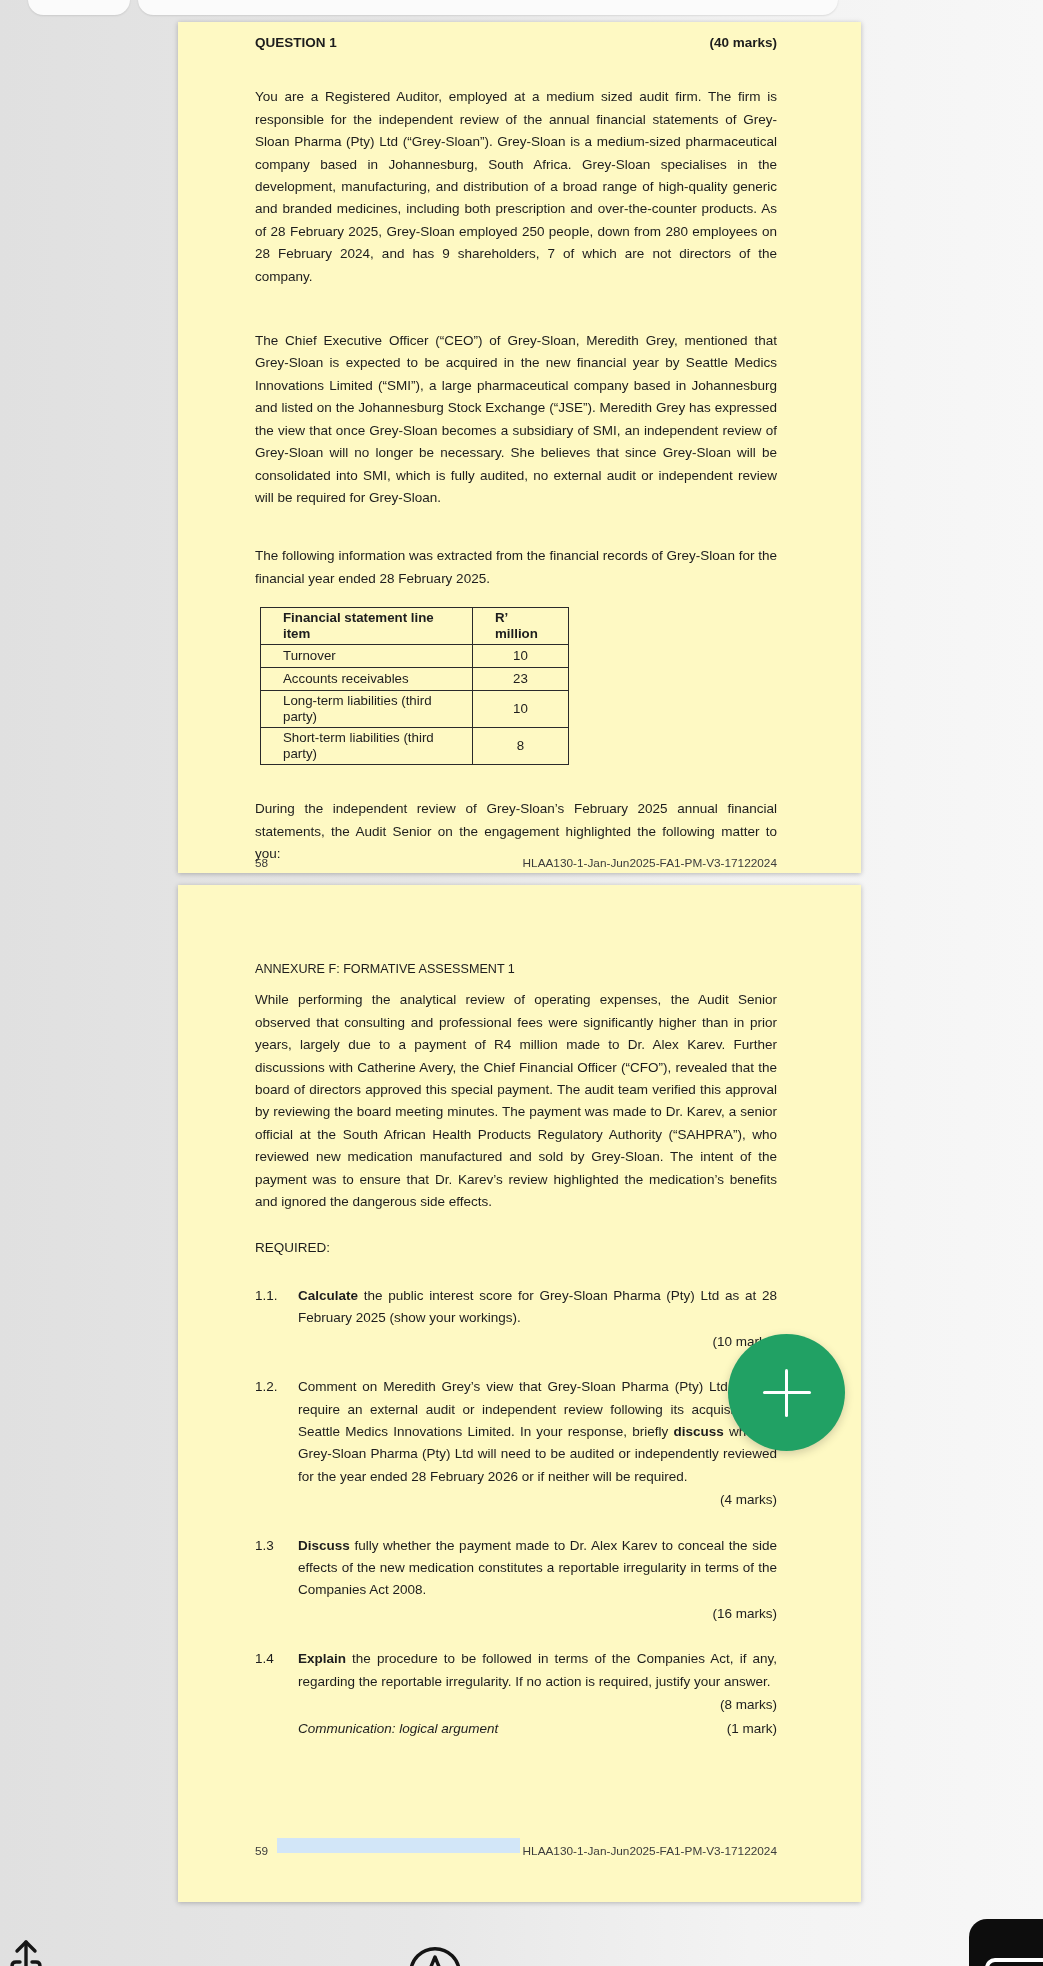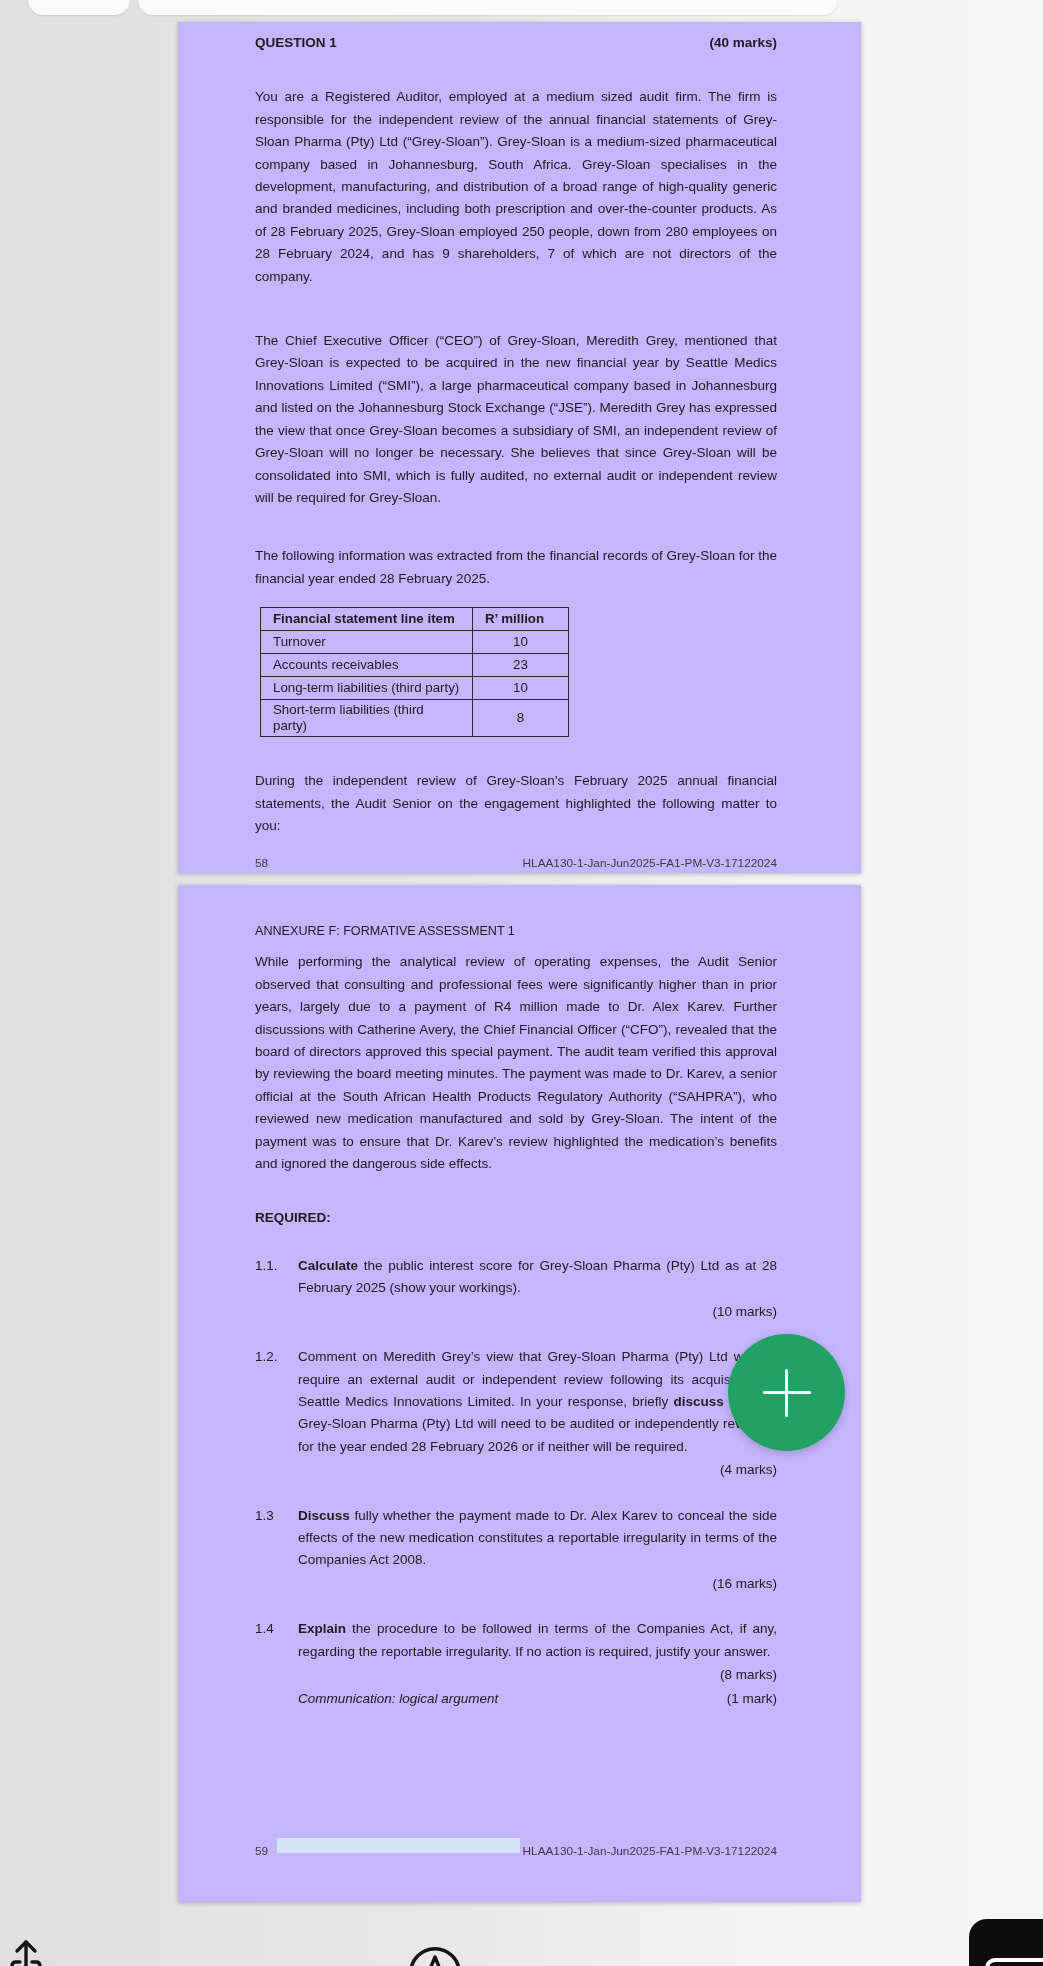--- a/index.html
+++ b/index.html
@@ -8,48 +8,48 @@
     width:1043px; height:1966px; position:relative; overflow:hidden;
     background: linear-gradient(90deg, #e0e0e0 0%, #e7e7e7 40%, #f3f3f3 72%, #f7f7f7 100%);
     font-family:"Liberation Sans","DejaVu Sans",sans-serif;
     color:#1d1d1d;
   }
   .top-strip { position:absolute; top:-16px; height:31px; background:#fbfbfb; border-radius:16px;
     box-shadow:0 1px 2px rgba(0,0,0,0.10); }
   #strip-a { left:28px;  width:102px; }
   #strip-b { left:138px; width:700px; }
 
-  .page { position:absolute; left:178px; width:683px; background:#c4b5fd;
+  .page { position:absolute; left:178px; width:683px; background:#fef9c3;
     box-shadow:0 1px 5px rgba(0,0,0,0.25); }
   #page1 { top:22px;  height:851px; }
   #page2 { top:885px; height:1017px; }
 
   .content { margin:0 84px 0 77px; font-size:13.5px; line-height:22.4px; }
   .heading-row { display:flex; justify-content:space-between; font-weight:bold; padding-top:10px; }
   .para { text-align:justify; }
   #p1-para1 { margin-top:32px; }
   #p1-para2 { margin-top:42px; }
   #p1-para3 { margin-top:36px; }
   #p1-para4 { margin-top:33px; }
 
   .fin-table { border-collapse:collapse; margin-top:17px; margin-left:5px; font-size:13.3px; line-height:16px; }
-  .fin-table th, .fin-table td { border:1.8px solid #2a2a2a; padding:2px 12px; height:23px; }
+  .fin-table th, .fin-table td { border:1.8px solid #2a2a2a; padding:2px 22px; height:23px; }
   .fin-table th { text-align:left; }
   .fin-table .c-item { width:212px; }
   .fin-table .c-val  { width:96px; }
   .fin-table td.num  { text-align:center; }
 
   .page-footer { position:absolute; left:77px; right:84px; display:flex;
     justify-content:space-between; font-size:11.8px; color:#3c3c3c;gap:24px; }
   #footer-1 { bottom:3px; }
   #footer-2 { bottom:44px; }
 
-  #annexure-header { padding-top:35px; font-size:12.6px; }
+  #annexure-header { padding-top:73px; font-size:12.6px; }
   #p2-para { margin-top:9px; }
-  #required-heading { margin-top:32px; font-weight:bold; }
+  #required-heading { margin-top:24px; font-weight:normal; }
 
   .question { display:flex; margin-top:23px; }
   #q-1 { margin-top:25px; }
   .q-num { width:43px; flex:none; }
   .q-body { flex:1; }
   .q-text { text-align:justify; }
   .q-marks { text-align:right; margin-top:1px; }
   .q-note-row { display:flex; justify-content:space-between; margin-top:2px; }
   .italic { font-style:italic; }
 

